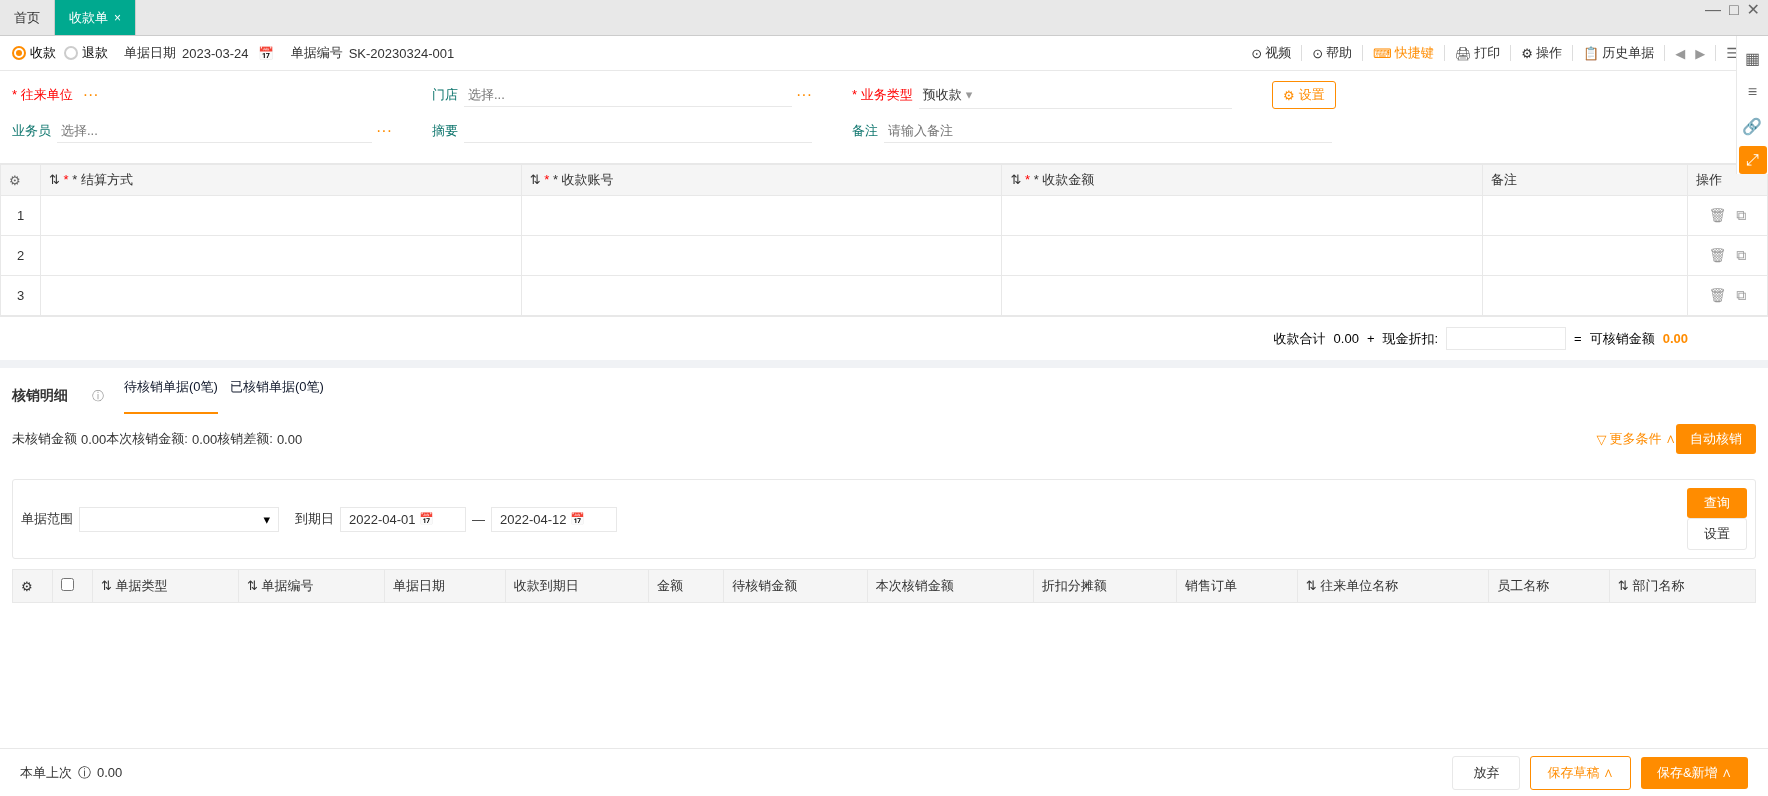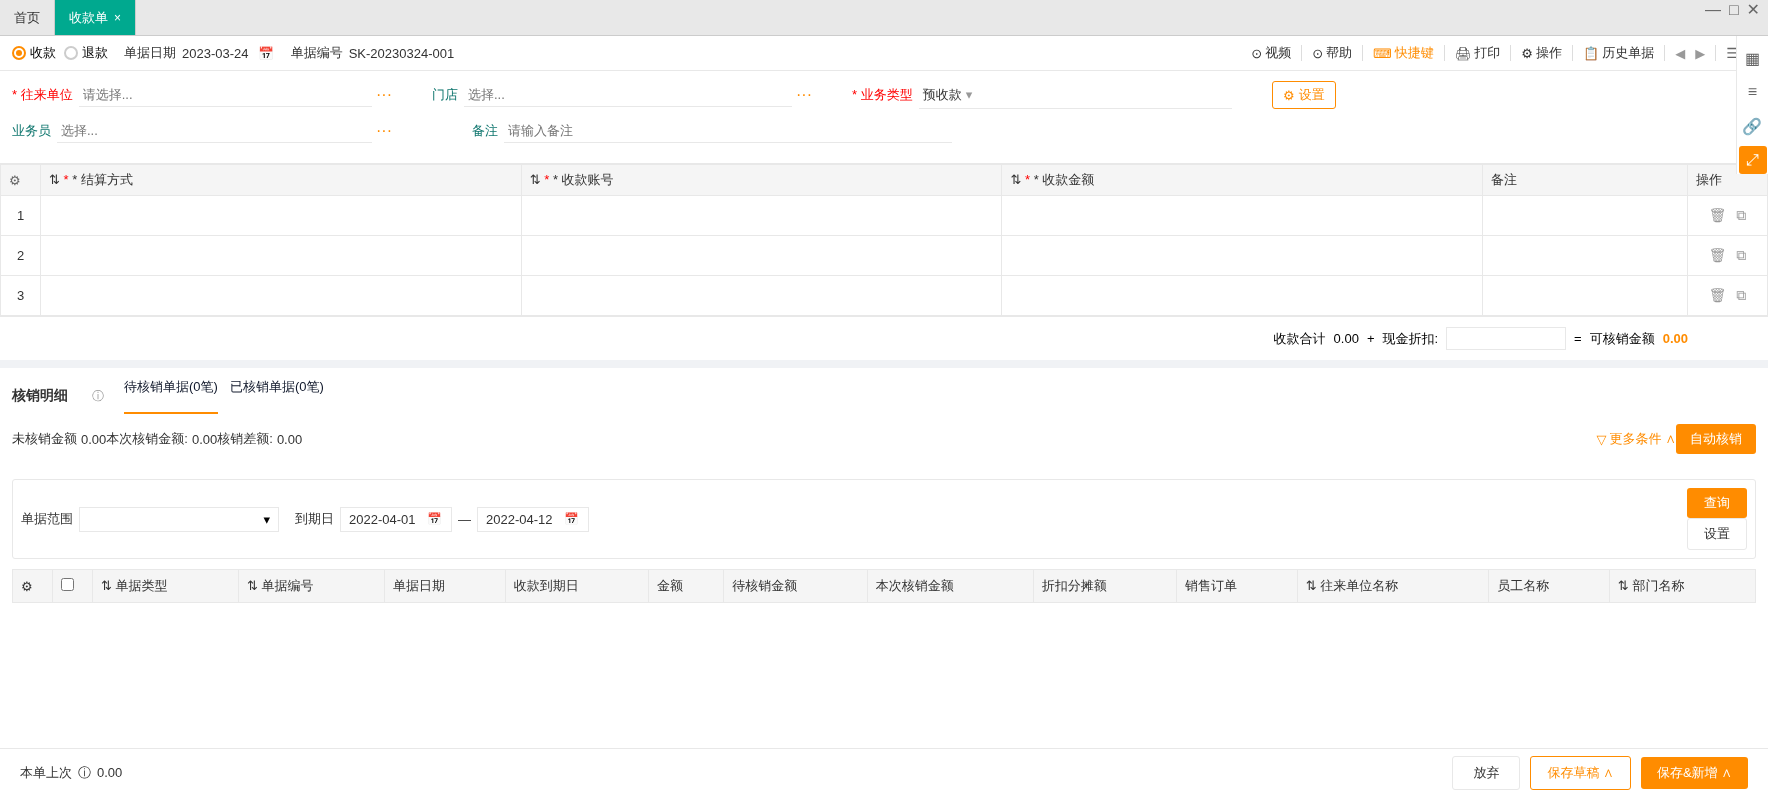--- a/index.html
+++ b/index.html
@@ -137,22 +137,22 @@
       padding: 8px; border: 1px solid #e8e8e8; border-radius: 3px;
     }
     .filter-field { display: flex; align-items: center; gap: 6px; }
     .filter-label { color: #333; white-space: nowrap; }
     .filter-select {
       border: 1px solid #e8e8e8; padding: 4px 8px; min-width: 200px;
       display: flex; align-items: center; cursor: pointer; gap: 4px;
     }
     .filter-select-text { flex: 1; color: #999; }
     .date-input {
-      border: 1px solid #e8e8e8; padding: 4px 8px; width: 112px;
-      display: flex; align-items: center; gap: 12px; cursor: pointer;
+      border: 1px solid #e8e8e8; padding: 4px 8px; width: 126px;
+      display: flex; align-items: center; gap: 4px; cursor: pointer;
     }
     .date-text { color: #333; }
     .date-icon { color: #999; font-size: 12px; }
     .date-separator { color: #333; }
     .filter-spacer { flex: 1; }
     .query-btn {
       background: #ff8c00; color: #fff; border: none; padding: 6px 16px;
       border-radius: 3px; cursor: pointer;
     }
     .settings-btn2 {
@@ -291,21 +291,20 @@
         <span class="layout-icon">☰</span>
         <span class="layout-icon active">▦</span>
       </div>
     </div>
   </div>
 
   <div class="form-area">
     <div class="form-row">
       <div class="form-field" style="max-width:380px;">
         <span class="label">* 往来单位</span>
-        <input type="text" placeholder="请选择..." style="">
         <span class="more-btn">···</span>
       </div>
       <div class="field-sep"></div>
       <div class="form-field" style="max-width:380px;">
         <span class="label optional">门店</span>
         <input type="text" placeholder="选择..." style="">
         <span class="more-btn">···</span>
       </div>
       <div class="field-sep"></div>
       <div class="form-field" style="max-width:380px;">
@@ -322,20 +321,24 @@
       </div>
     </div>
 
     <div class="form-row">
       <div class="form-field" style="max-width:380px;">
         <span class="label optional">业务员</span>
         <input type="text" placeholder="选择..." style="">
         <span class="more-btn">···</span>
       </div>
       <div class="field-sep"></div>
+      <div class="form-field" style="max-width:380px;">
+        <span class="label optional">摘要</span>
+        <input type="text" style="">
+      </div>
       <div class="field-sep"></div>
       <div class="form-field" style="max-width:480px;">
         <span class="label optional">备注</span>
         <input type="text" placeholder="请输入备注" style="">
       </div>
     </div>
   </div>
 
   <div class="data-table-wrapper">
     <table class="data-table">

